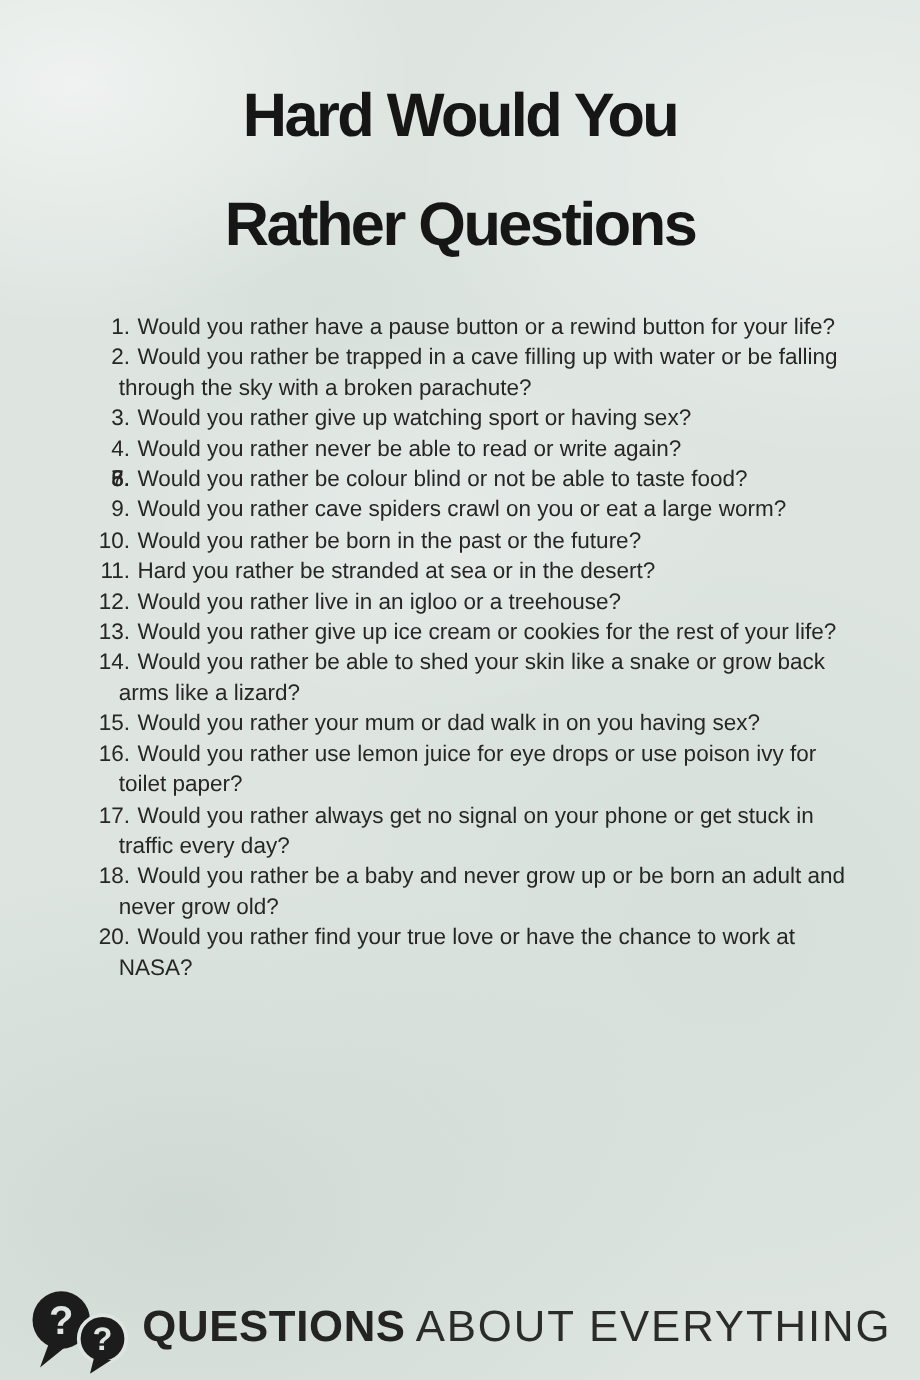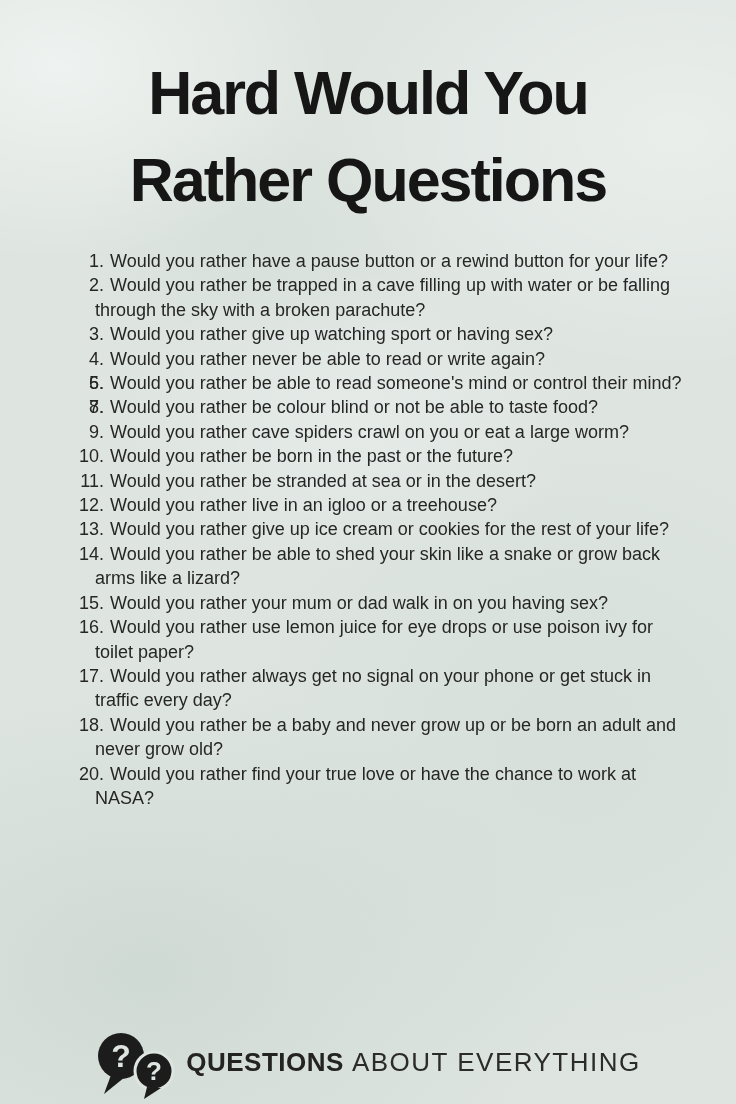--- a/index.html
+++ b/index.html
@@ -19,21 +19,21 @@
       radial-gradient(ellipse 600px 400px at 20% 88%, rgba(184,199,189,0.38), rgba(184,199,189,0) 72%),
       radial-gradient(ellipse 520px 480px at 78% 68%, rgba(199,211,203,0.32), rgba(199,211,203,0) 70%),
       radial-gradient(ellipse 340px 220px at 48% 38%, rgba(255,255,255,0.22), rgba(255,255,255,0) 70%),
       radial-gradient(ellipse 260px 180px at 35% 22%, rgba(202,213,206,0.30), rgba(202,213,206,0) 70%);
     color: #242424;
   }
 
   .title {
     padding-top: 50px;
     text-align: center;
-    font-size: 61px;
+    font-size: 49px;
     line-height: 87px;
     font-weight: 700;
     letter-spacing: -2px;
     color: #161616;
   }
   .title span { display: block; }
 
   ol.qlist {
     list-style: none;
     margin: 25px 52px 0 60px;
@@ -61,21 +61,21 @@
     left: 0;
     right: 0;
     bottom: 4px;
     height: 70px;
     display: flex;
     align-items: center;
     justify-content: center;
     gap: 9px;
   }
   .brand {
-    font-size: 26px;
+    font-size: 35px;
     color: #232323;
     white-space: nowrap;
     padding-bottom: 6px;
   }
   .brand .b1 { font-weight: 700; letter-spacing: 0.5px; }
   .brand .b2 { font-weight: 400; letter-spacing: 1.5px; margin-left: 8px; color: #2b2b2b; }
 
   .logo-svg { display: block; }
   .logo-svg text {
     font-family: "Liberation Sans", sans-serif;
@@ -107,41 +107,41 @@
 
   <li>
     <span class="num">4.</span><span class="qtext">Would you rather never be able to read or write again?</span>
   </li>
 
   <li>
     <span class="num">5.</span>
   </li>
 
   <li>
-    <span class="num">6.</span><span class="qtext">Would you rather be able to read someone's mind or control their mind?</span>
+    <span class="num">6.</span>
   </li>
 
   <li>
     <span class="num">7.</span>
   </li>
 
   <li>
     <span class="num">8.</span><span class="qtext">Would you rather be colour blind or not be able to taste food?</span>
   </li>
 
   <li>
     <span class="num">9.</span><span class="qtext">Would you rather cave spiders crawl on you or eat a large worm?</span>
   </li>
 
   <li>
     <span class="num">10.</span><span class="qtext">Would you rather be born in the past or the future?</span>
   </li>
 
   <li>
-    <span class="num">11.</span><span class="qtext">Would you rather be stranded at sea or in the desert?</span>
+    <span class="num">11.</span><span class="qtext">Hard you rather be stranded at sea or in the desert?</span>
   </li>
 
   <li>
     <span class="num">12.</span><span class="qtext">Would you rather live in an igloo or a treehouse?</span>
   </li>
 
   <li>
     <span class="num">13.</span><span class="qtext">Would you rather give up ice cream or cookies for the rest of your life?</span>
   </li>
 

